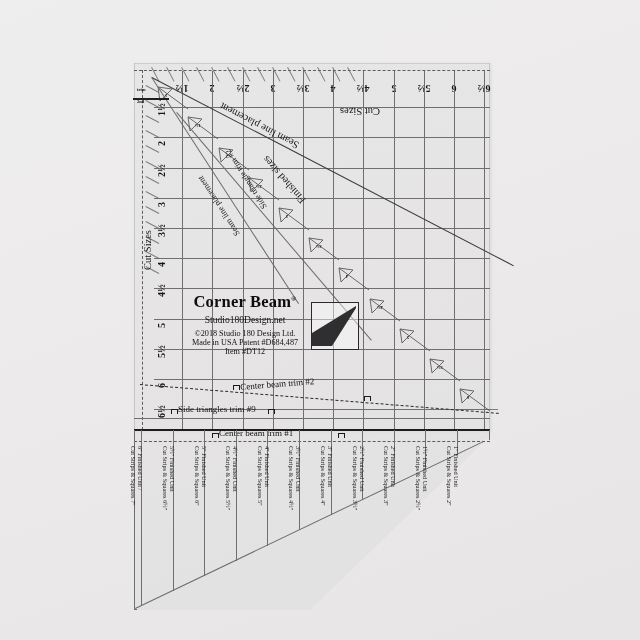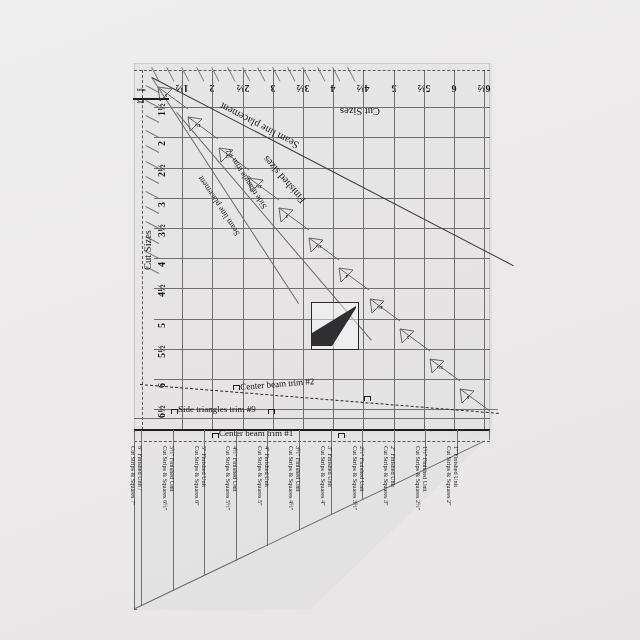--- a/index.html
+++ b/index.html
@@ -252,20 +252,27 @@
   <div class="lbl section-lbl rot90" style="left:143px;top:270px;">Cut Sizes</div>
 
   <div class="lbl section-lbl" style="left:296px;top:150px;transform-origin:0 0;transform:rotate(207.5deg);">Seam line placement</div>
 
   <div class="lbl section-lbl" style="left:300px;top:205px;transform-origin:0 0;transform:rotate(229deg);">Finished sizes</div>
 
   <div class="lbl" style="left:262px;top:210px;font-size:8.4px;transform-origin:0 0;transform:rotate(237deg);">Side triangle trim #2</div>
 
   <div class="lbl" style="left:235px;top:237px;font-size:8.4px;transform-origin:0 0;transform:rotate(237deg);">Seam line placement</div>
 
+  <div id="brand">
+    <div id="brand-title"><span>Corner Beam</span><sup>®</sup></div>
+    <div id="brand-site">Studio180Design.net</div>
+    <div id="brand-c1">©2018 Studio 180 Design Ltd.</div>
+    <div id="brand-c2">Made in USA   Patent #D684,487</div>
+    <div id="brand-c3">Item #DT12</div>
+  </div>
 
   <div id="logo-box">
     <svg id="logo-tri" viewBox="0 0 46 46" preserveAspectRatio="none">
       <polygon points="0,30 44,3 44,5 20,43 0,43" fill="#2f2f31"></polygon>
     </svg>
   </div>
 
   <div class="dashdot" style="left:140px;top:384px;width:360px;transform-origin:0 0;transform:rotate(4.6deg);"></div>
   <div class="lbl trim-lbl" style="left:240px;top:383px;transform-origin:0 0;transform:rotate(-4.6deg);">Center beam trim #2</div>
   <div class="bracket" style="left:233px;top:385px;width:5px;"></div>

